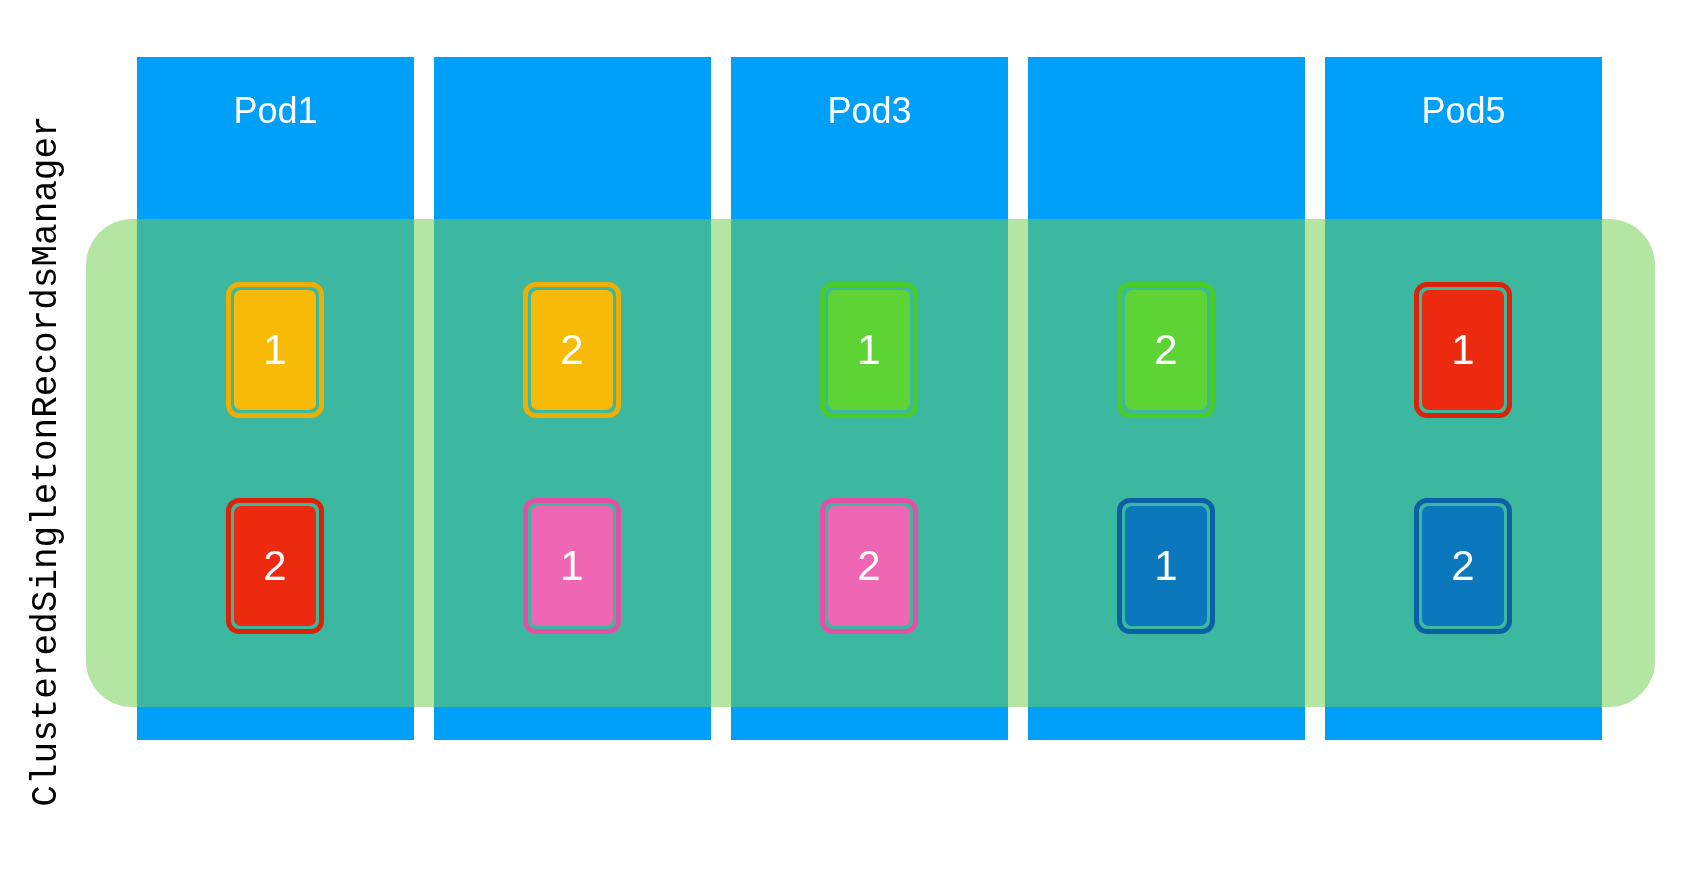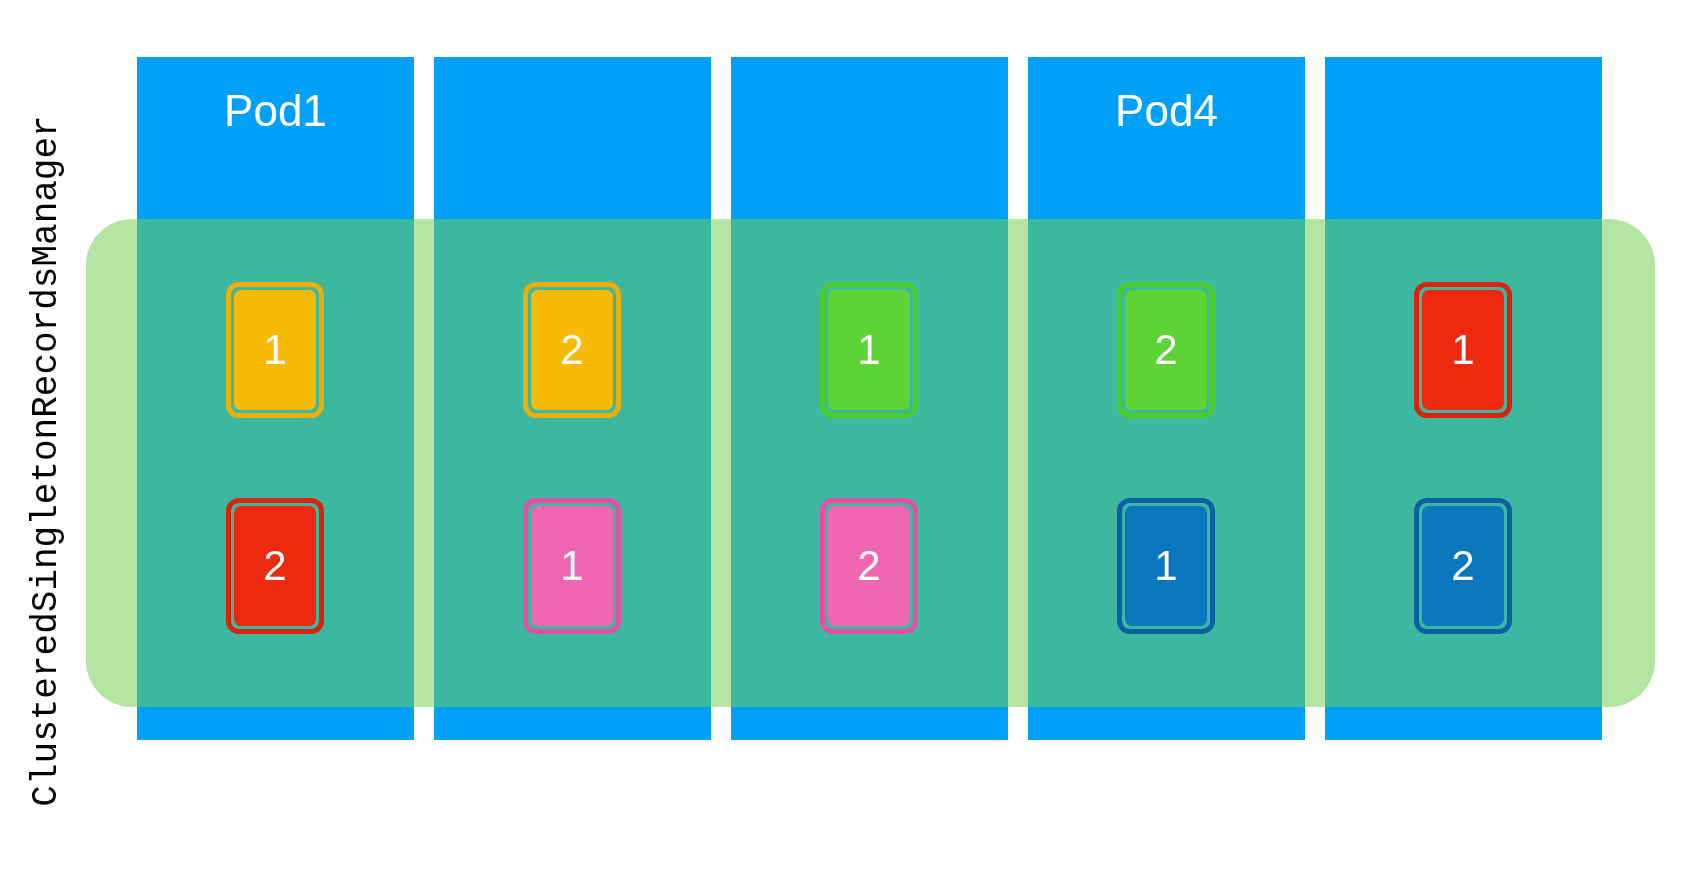--- a/index.html
+++ b/index.html
@@ -26,21 +26,21 @@
   .pod {
     position: absolute;
     top: 57px;
     width: 277px;
     height: 683px;
     background: var(--pod-blue);
   }
   .pod-title {
     margin-top: 30px;
     text-align: center;
-    font-size: 44px;
+    font-size: 36px;
     line-height: 48px;
     color: #ffffff;
   }
   .band {
     position: absolute;
     left: 86px;
     top: 219px;
     width: 1569px;
     height: 488px;
     border-radius: 46px;
@@ -103,47 +103,48 @@
       </div>
     </div>
     <div class="card slot-bottom" style="border-color: rgb(231, 79, 164);">
       <div class="card-fill" style="background: rgb(239, 102, 178);">
         <span class="card-number">1</span>
       </div>
     </div>
   </div>
 
   <div class="pod" style="left:731px">
+    <div class="pod-title">Pod3</div>
     <div class="card slot-top" style="border-color: rgb(73, 203, 40);">
       <div class="card-fill" style="background: rgb(93, 211, 54);">
         <span class="card-number">1</span>
       </div>
     </div>
     <div class="card slot-bottom" style="border-color: rgb(231, 79, 164);">
       <div class="card-fill" style="background: rgb(239, 102, 178);">
         <span class="card-number">2</span>
       </div>
     </div>
   </div>
 
   <div class="pod" style="left:1028px">
-    <div class="pod-title">Pod4</div>
     <div class="card slot-top" style="border-color: rgb(73, 203, 40);">
       <div class="card-fill" style="background: rgb(93, 211, 54);">
         <span class="card-number">2</span>
       </div>
     </div>
     <div class="card slot-bottom" style="border-color: rgb(10, 96, 164);">
       <div class="card-fill" style="background: rgb(11, 119, 189);">
         <span class="card-number">1</span>
       </div>
     </div>
   </div>
 
   <div class="pod" style="left:1325px">
+    <div class="pod-title">Pod5</div>
     <div class="card slot-top" style="border-color: rgb(219, 35, 9);">
       <div class="card-fill" style="background: rgb(236, 42, 16);">
         <span class="card-number">1</span>
       </div>
     </div>
     <div class="card slot-bottom" style="border-color: rgb(10, 96, 164);">
       <div class="card-fill" style="background: rgb(11, 119, 189);">
         <span class="card-number">2</span>
       </div>
     </div>

